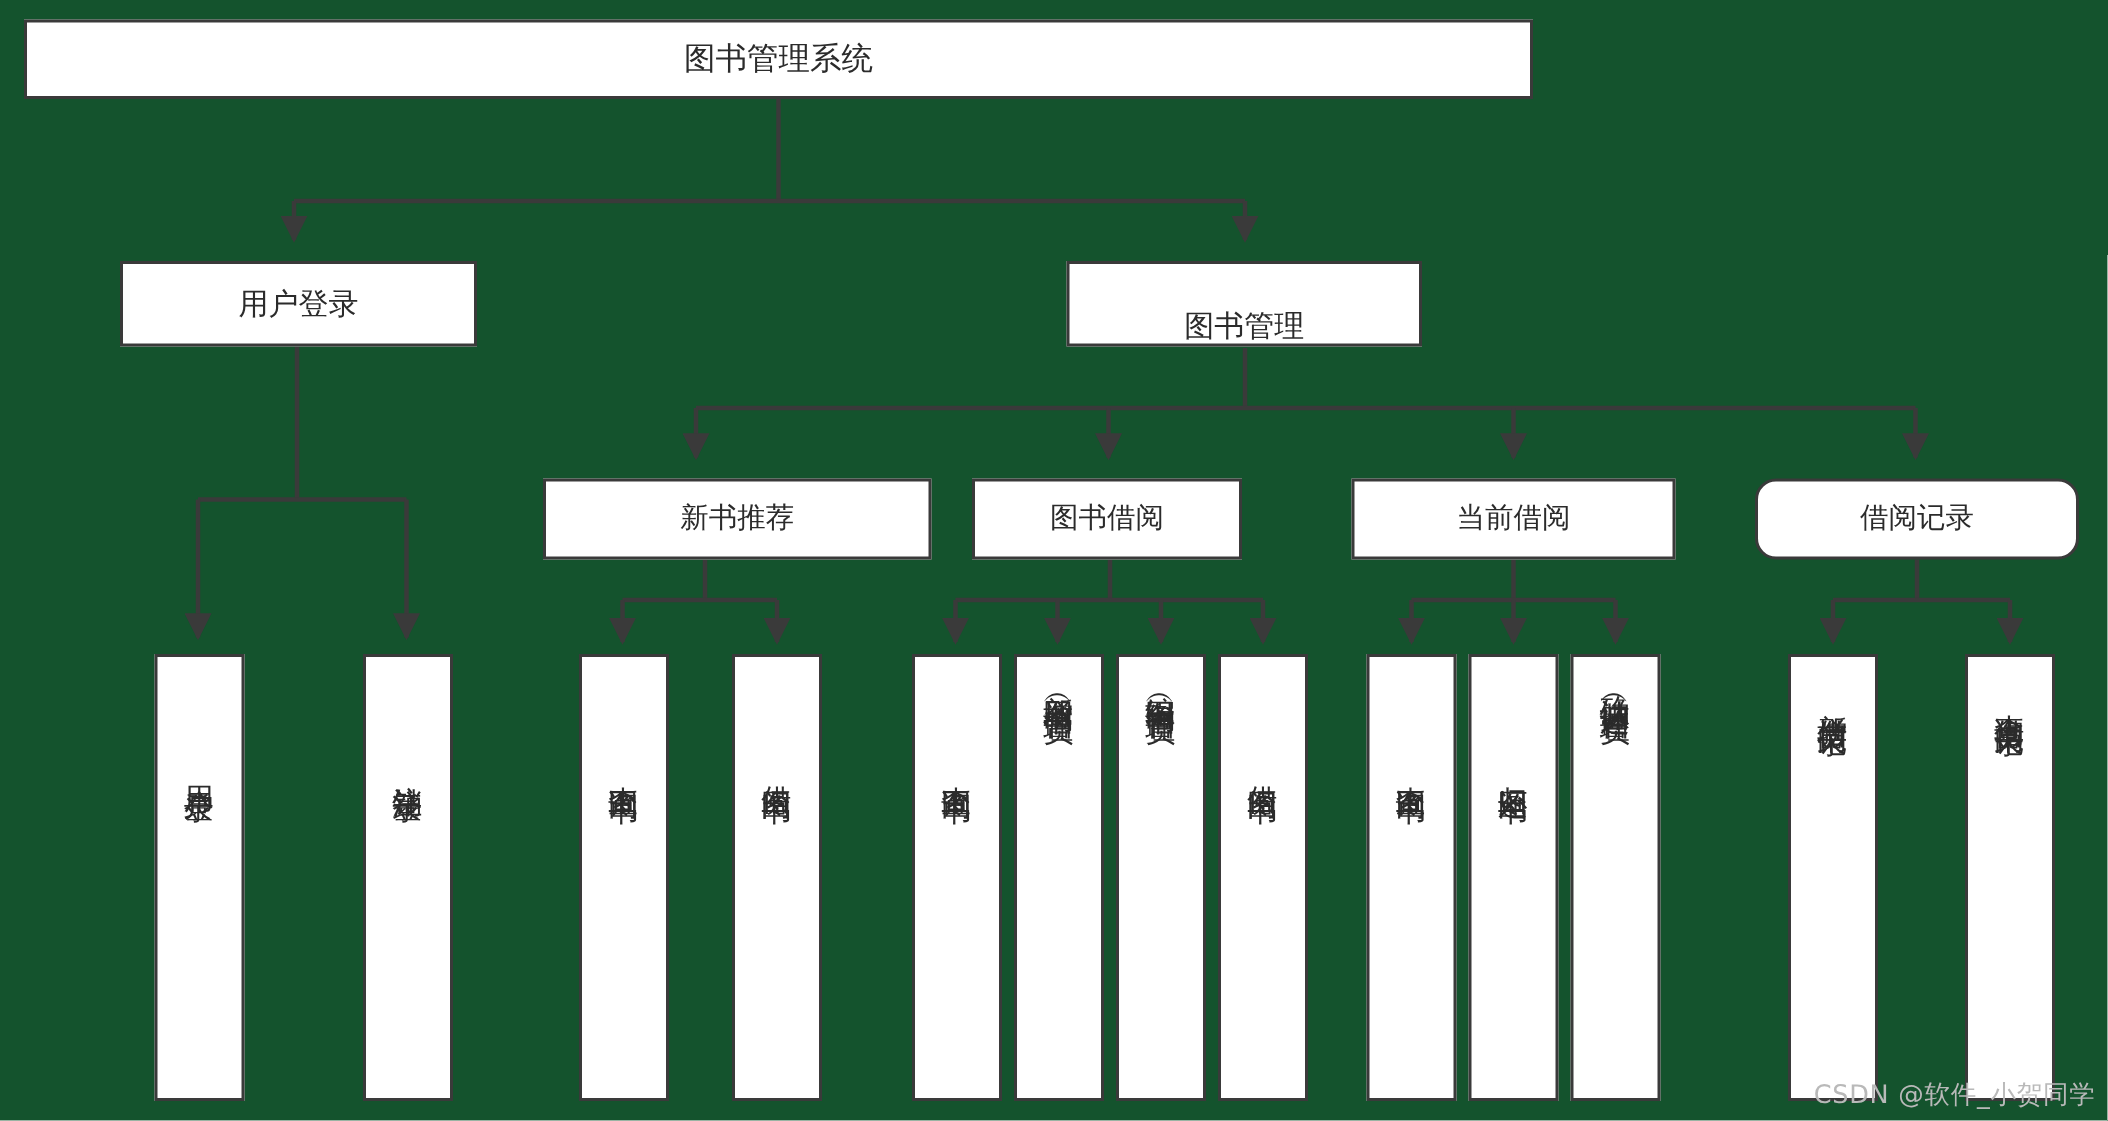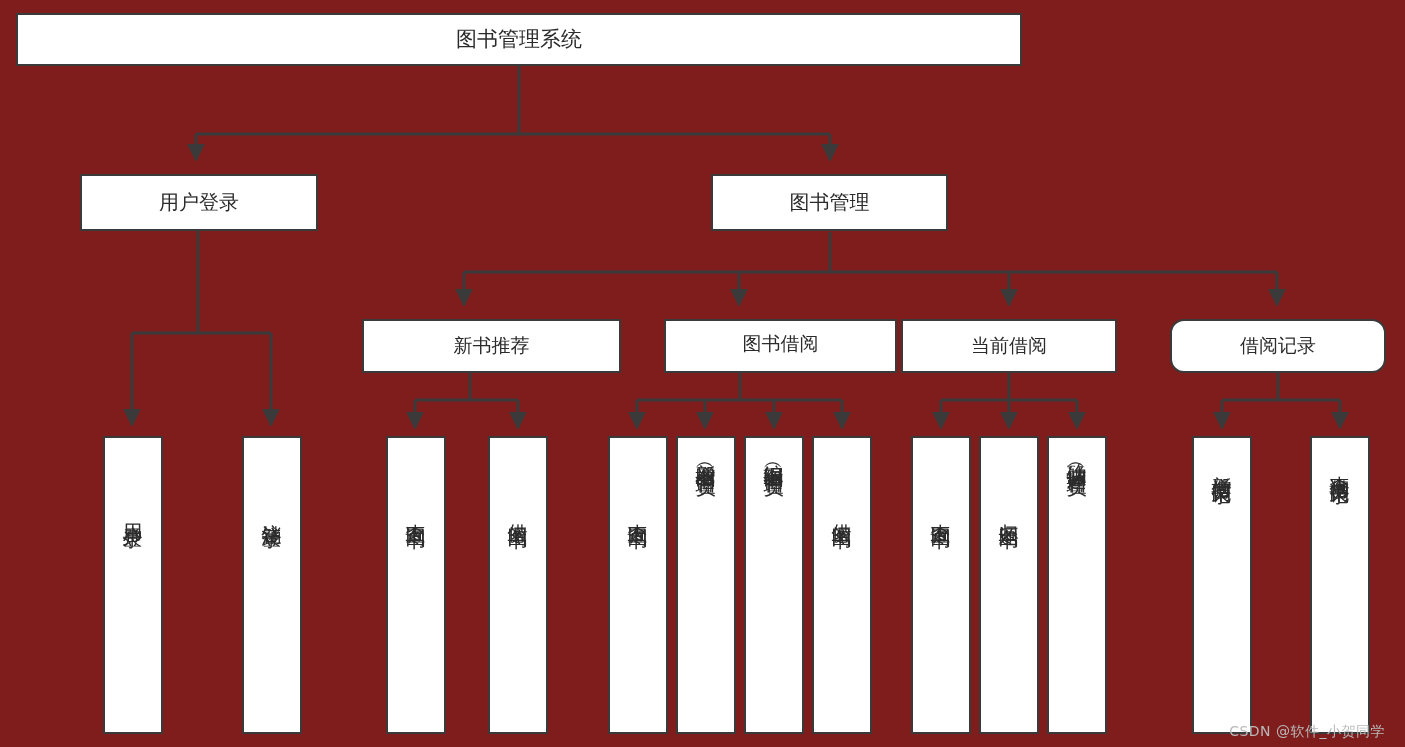--- a/index.html
+++ b/index.html
@@ -8,21 +8,21 @@
     padding: 0;
     background: #ffffff;
   }
   body {
     font-family: "DejaVu Sans", "Liberation Sans", sans-serif;
   }
   #canvas {
     position: relative;
     width: 1405px;
     height: 747px;
-    background: #7f1d1d;
+    background: #14532d;
     overflow: hidden;
   }
   #wires {
     position: absolute;
     left: 0;
     top: 0;
     width: 1405px;
     height: 747px;
     pointer-events: none;
   }
@@ -63,23 +63,23 @@
     line-height: 1;
     white-space: nowrap;
     text-align: start;
   }
   .node.leaf.pad-top .node-label { margin-top: 70px; }
   .node.leaf.pad-top2 .node-label { margin-top: 10px; }
   .node.leaf.pad-top3 .node-label { margin-top: 22px; }
 
   .watermark {
     position: absolute;
-    right: 20px;
+    right: 8px;
     bottom: 6px;
-    font-size: 14px;
+    font-size: 17px;
     color: #b9b9b9;
     letter-spacing: 0.5px;
     white-space: nowrap;
     user-select: none;
   }
 </style>
 </head>
 <body>
 
 <div id="canvas">
@@ -135,29 +135,29 @@
   </svg>
 
   <div class="node root lvl0" style="left:16px; top:13px; width:1006px; height:53px;">
     <span class="node-label">图书管理系统</span>
   </div>
 
   <div class="node lvl1" style="left:80px; top:174px; width:238px; height:57px;">
     <span class="node-label">用户登录</span>
   </div>
 
-  <div class="node lvl1" style="left:711px; top:174px; width:237px; height:57px;">
+  <div class="node lvl1" style="left:711px; top:174px; width:237px; height:57px;align-items:flex-end;">
     <span class="node-label">图书管理</span>
   </div>
 
   <div class="node lvl2" style="left:362px; top:319px; width:259px; height:54px;">
     <span class="node-label">新书推荐</span>
   </div>
 
-  <div class="node lvl2" style="left:664px; top:319px; width:233px; height:54px;font-family:Liberation Mono, monospace;">
+  <div class="node lvl2" style="left:648px; top:319px; width:180px; height:54px;">
     <span class="node-label">图书借阅</span>
   </div>
 
   <div class="node lvl2" style="left:901px; top:319px; width:216px; height:54px;">
     <span class="node-label">当前借阅</span>
   </div>
 
   <div class="node lvl2" style="left:1170px; top:319px; width:216px; height:54px;border-radius:14px;">
     <span class="node-label">借阅记录</span>
   </div>

